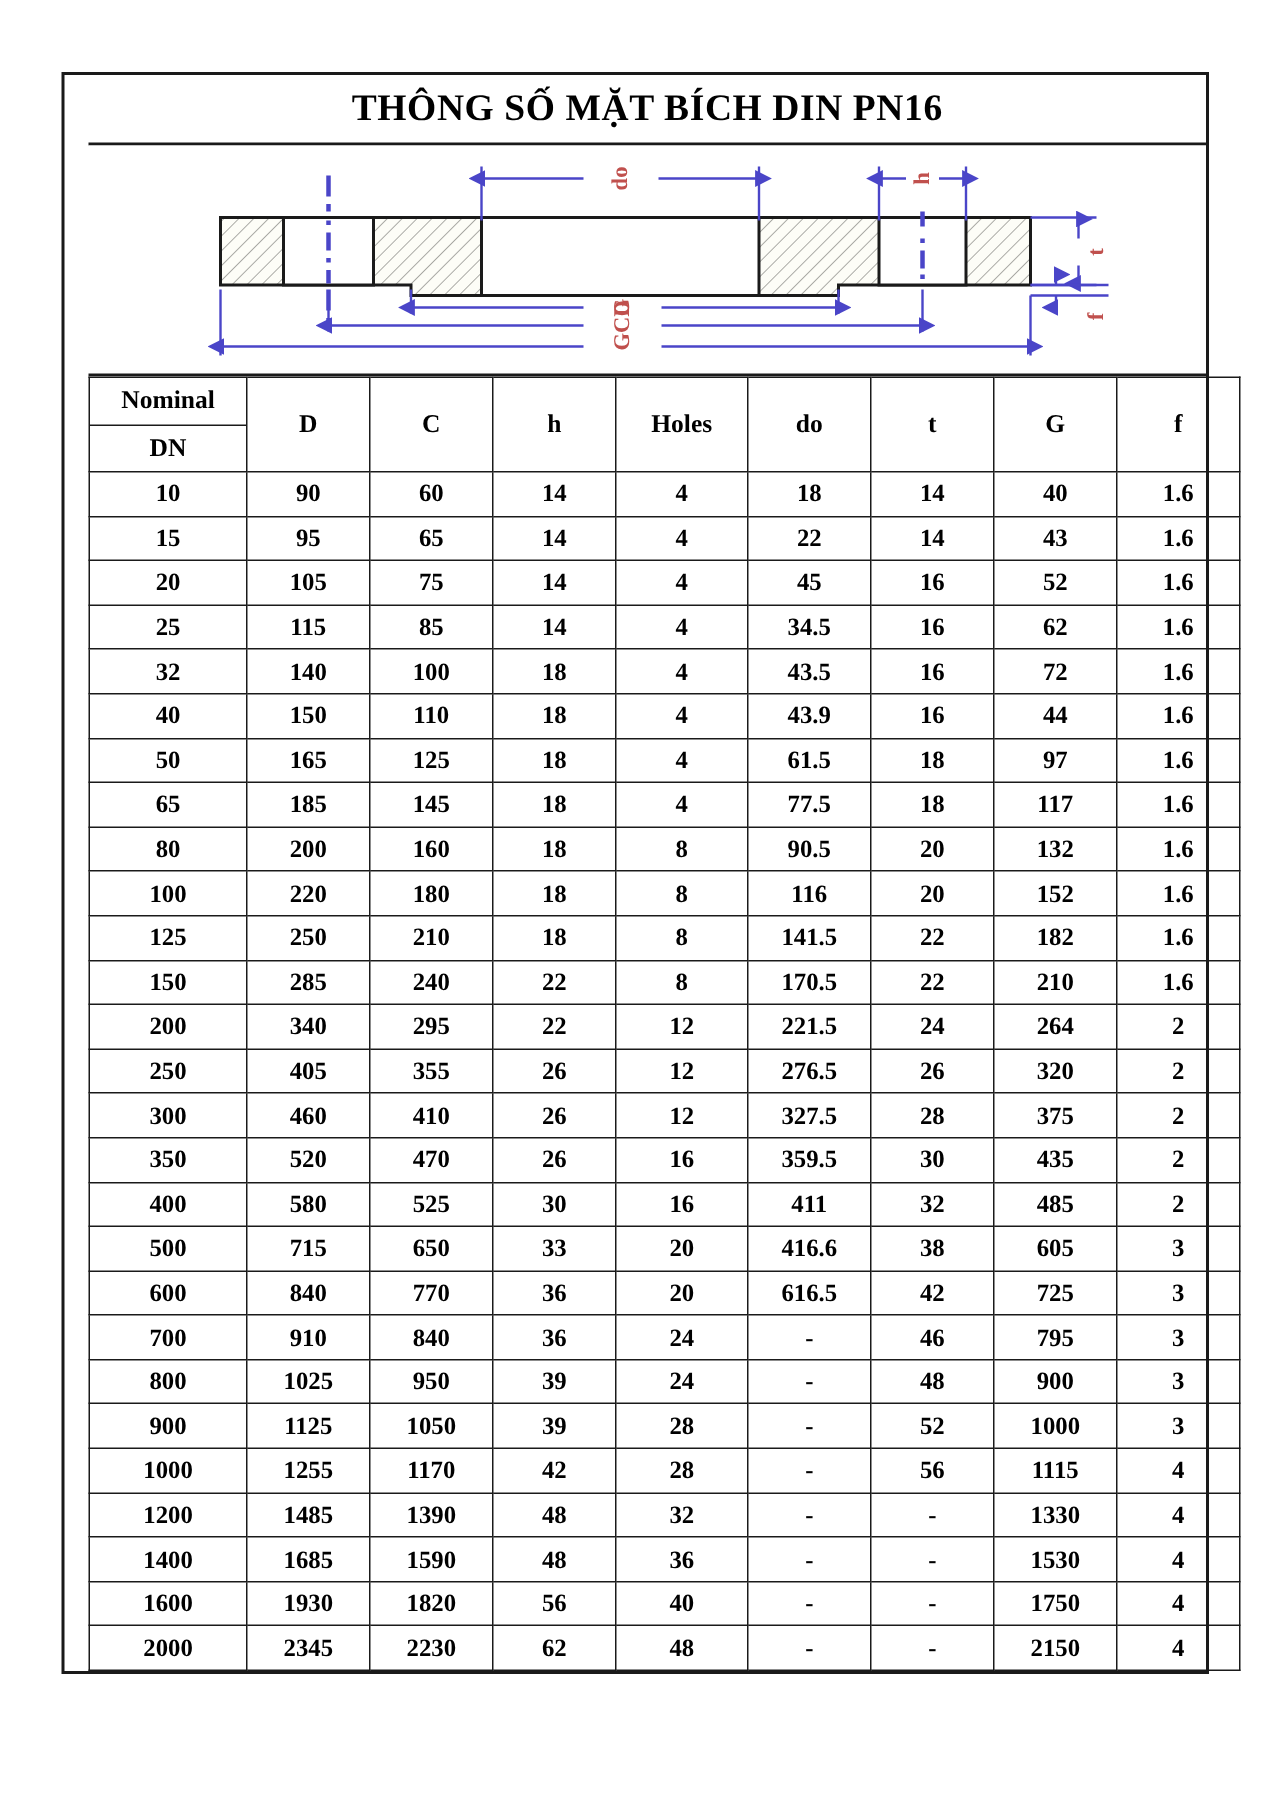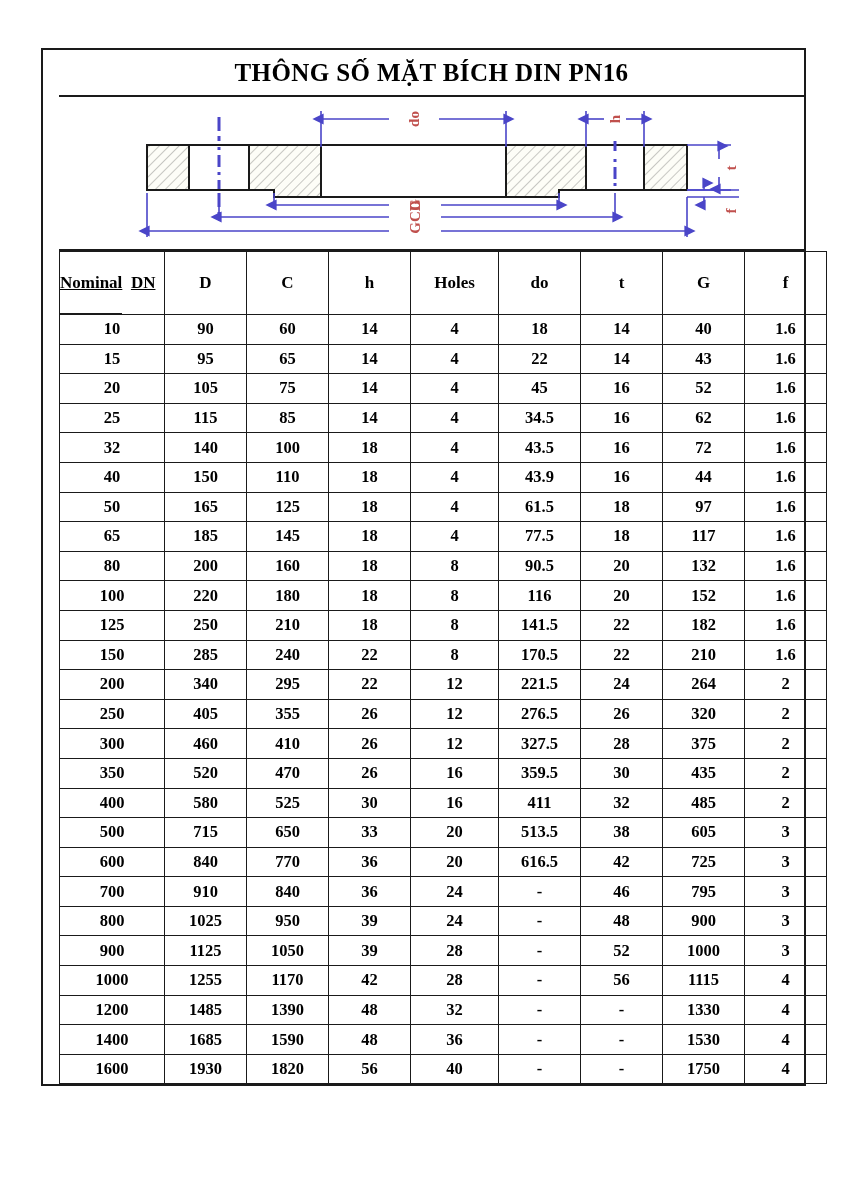--- a/index.html
+++ b/index.html
@@ -84,23 +84,22 @@
     font-size: 17px;
     height: 31px;
   }
   .hdr-nominal-cell {
     padding: 0 !important;
     border: 1px solid #1a1a1a;
     vertical-align: middle;
   }
   .hdr-stack {
     display: flex;
-    flex-direction: row;
+    flex-direction: column;
     height: 62px;
-    text-decoration: underline;
   }
   .hdr-stack > div {
     flex: 1 1 50%;
     display: flex;
     align-items: center;
     justify-content: center;
     font-size: 17px;
     font-weight: bold;
   }
   .hdr-stack > div:first-child {
@@ -441,21 +440,21 @@
             <td>32</td>
             <td>485</td>
             <td>2</td>
           </tr>
           <tr>
             <td>500</td>
             <td>715</td>
             <td>650</td>
             <td>33</td>
             <td>20</td>
-            <td>513.5</td>
+            <td>416.6</td>
             <td>38</td>
             <td>605</td>
             <td>3</td>
           </tr>
           <tr>
             <td>600</td>
             <td>840</td>
             <td>770</td>
             <td>36</td>
             <td>20</td>
@@ -534,17 +533,28 @@
             <td>1600</td>
             <td>1930</td>
             <td>1820</td>
             <td>56</td>
             <td>40</td>
             <td class="dash">-</td>
             <td class="dash">-</td>
             <td>1750</td>
             <td>4</td>
           </tr>
+          <tr>
+            <td>2000</td>
+            <td>2345</td>
+            <td>2230</td>
+            <td>62</td>
+            <td>48</td>
+            <td class="dash">-</td>
+            <td class="dash">-</td>
+            <td>2150</td>
+            <td>4</td>
+          </tr>
         </tbody>
     </table>
 
   </div>
 </div>
 
 </body></html>

